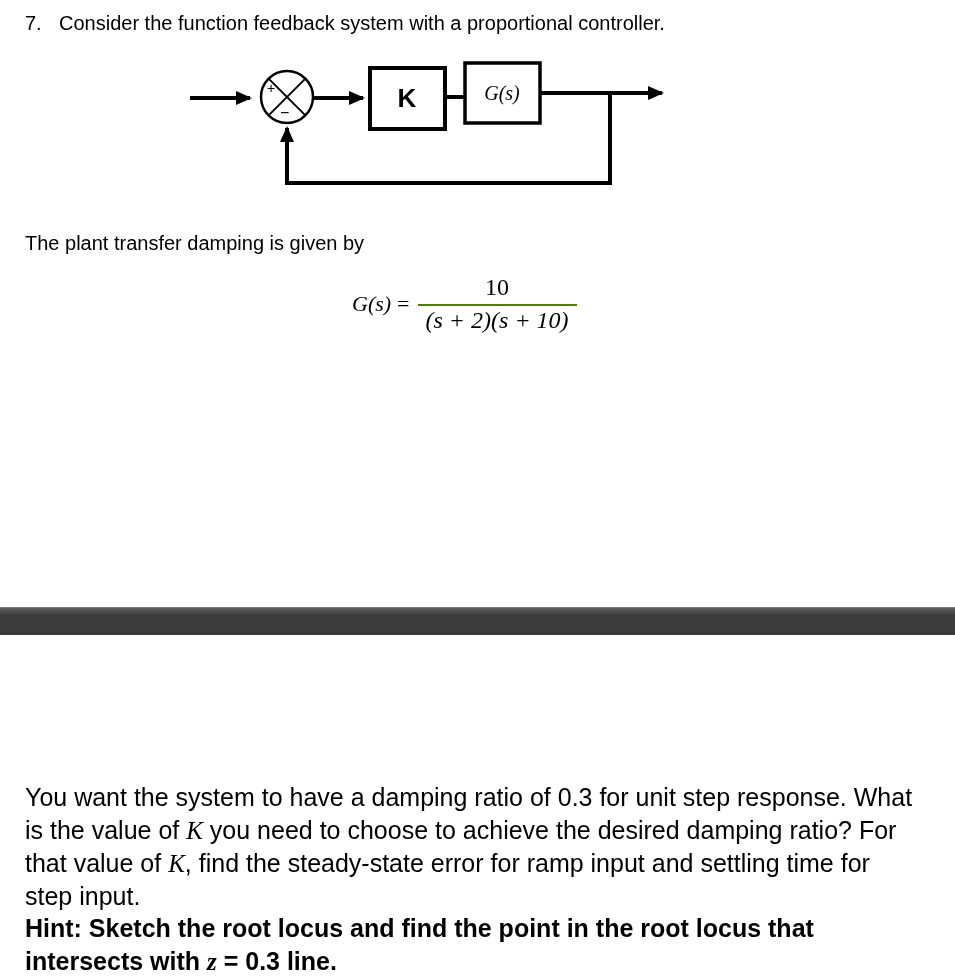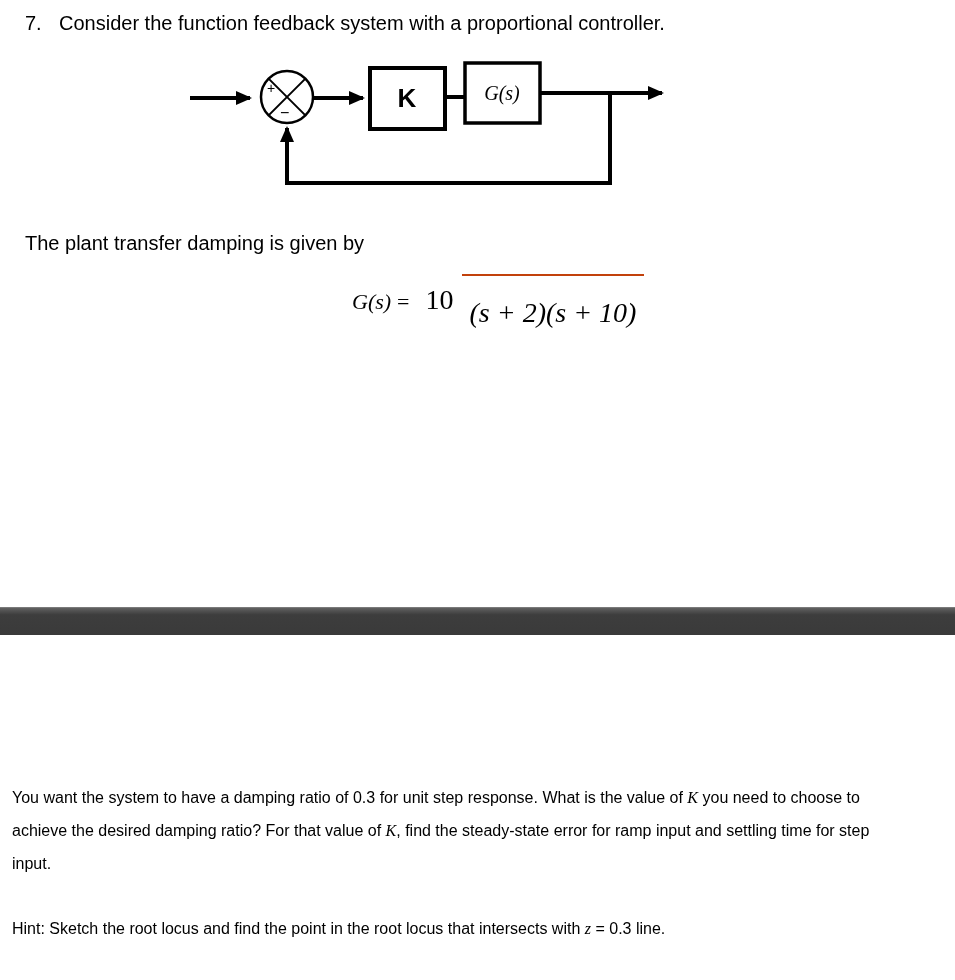--- a/index.html
+++ b/index.html
@@ -36,46 +36,47 @@
     left: 352px; top: 274px;
     display: flex;
     align-items: center;
     font-size: 22px;
     font-family: "Liberation Serif", serif;
   }
   .math-it { font-style: italic; }
   .eq { margin: 0 8px 0 6px; }
   .frac {
     display: inline-flex;
+    flex-direction: column;
     align-items: center;
-    font-size: 28px;
+    font-size: 24px;
     justify-content: flex-end;
   }
   .frac .num { padding: 0 8px 3px 8px; }
   .frac .den {
-    border-top: 2px solid #c2410c;
-    padding: 21px 8px 0 8px;
+    border-top: 2px solid #4d7c0f;
+    padding: 1px 8px 0 8px;
     white-space: nowrap;
   }
   .separator {
     position: absolute;
     left: 0; top: 607px;
     width: 955px; height: 28px;
     background: linear-gradient(#616161, #3d3d3d 25%, #3a3a3a);
     border-top: 1px solid #7a7a7a;
   }
   .para {
     position: absolute;
-    left: 12px;
+    left: 25px;
     width: 895px;
-    font-size: 16px;
+    font-size: 25px;
     line-height: 33px;
   }
   .para-main { top: 781px; }
-  .para-hint { top: 912px; }
+  .para-hint { top: 912px; font-weight: bold; }
   .serif-it {
     font-family: "Liberation Serif", serif;
     font-style: italic;
   }
   svg text { font-family: "Liberation Sans", sans-serif; fill: #000; }
   svg text.serif { font-family: "Liberation Serif", serif; }
 </style>
 </head>
 <body>
 

